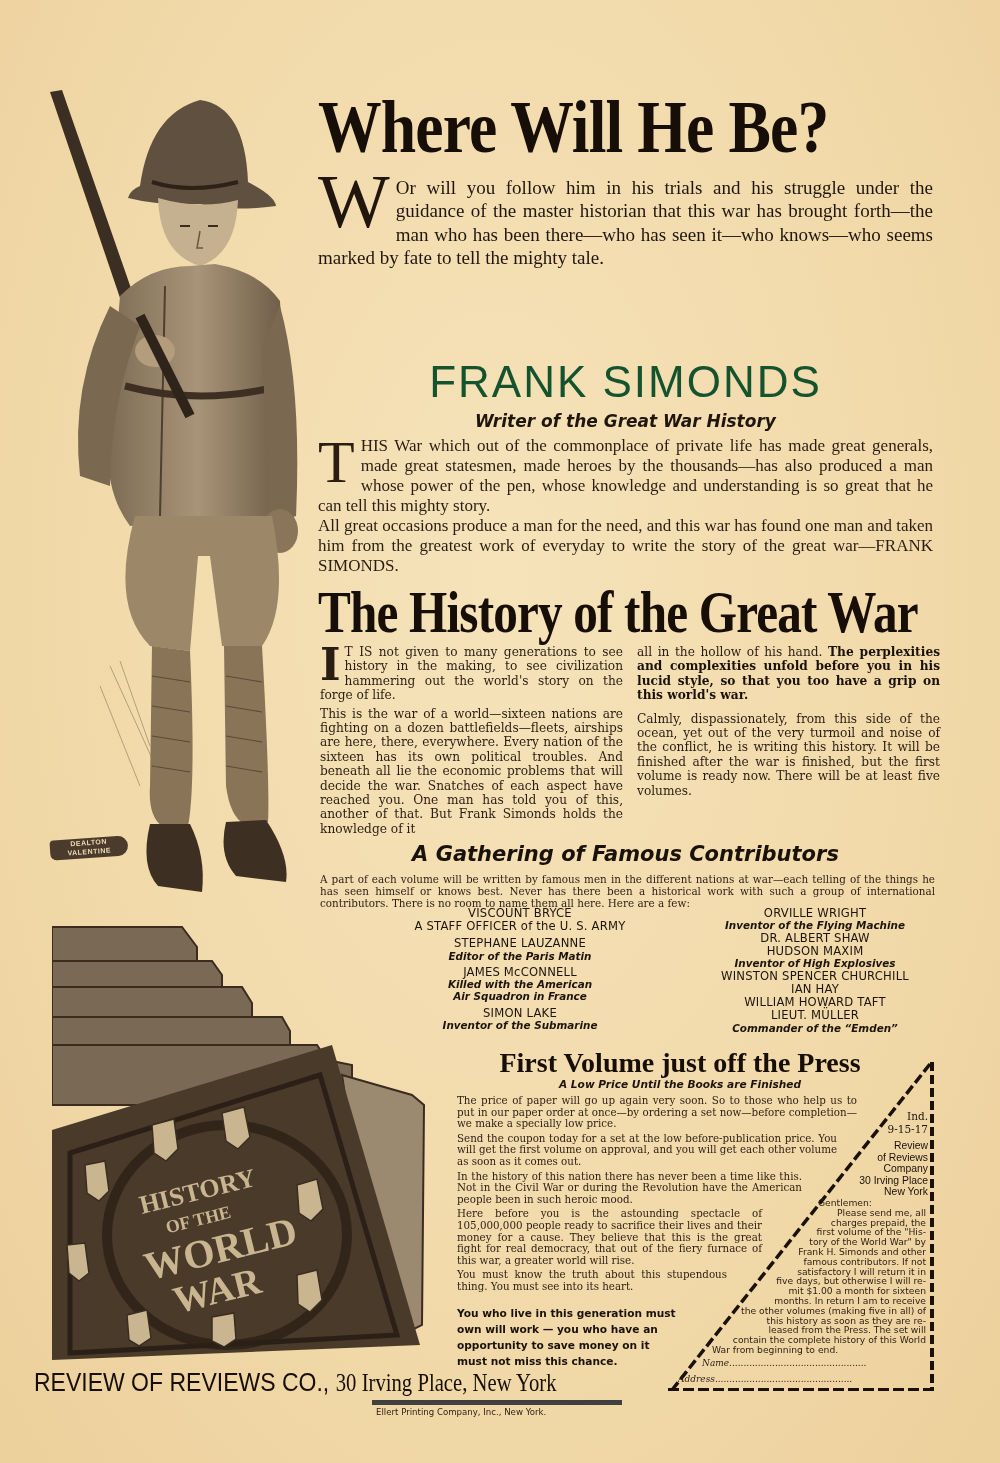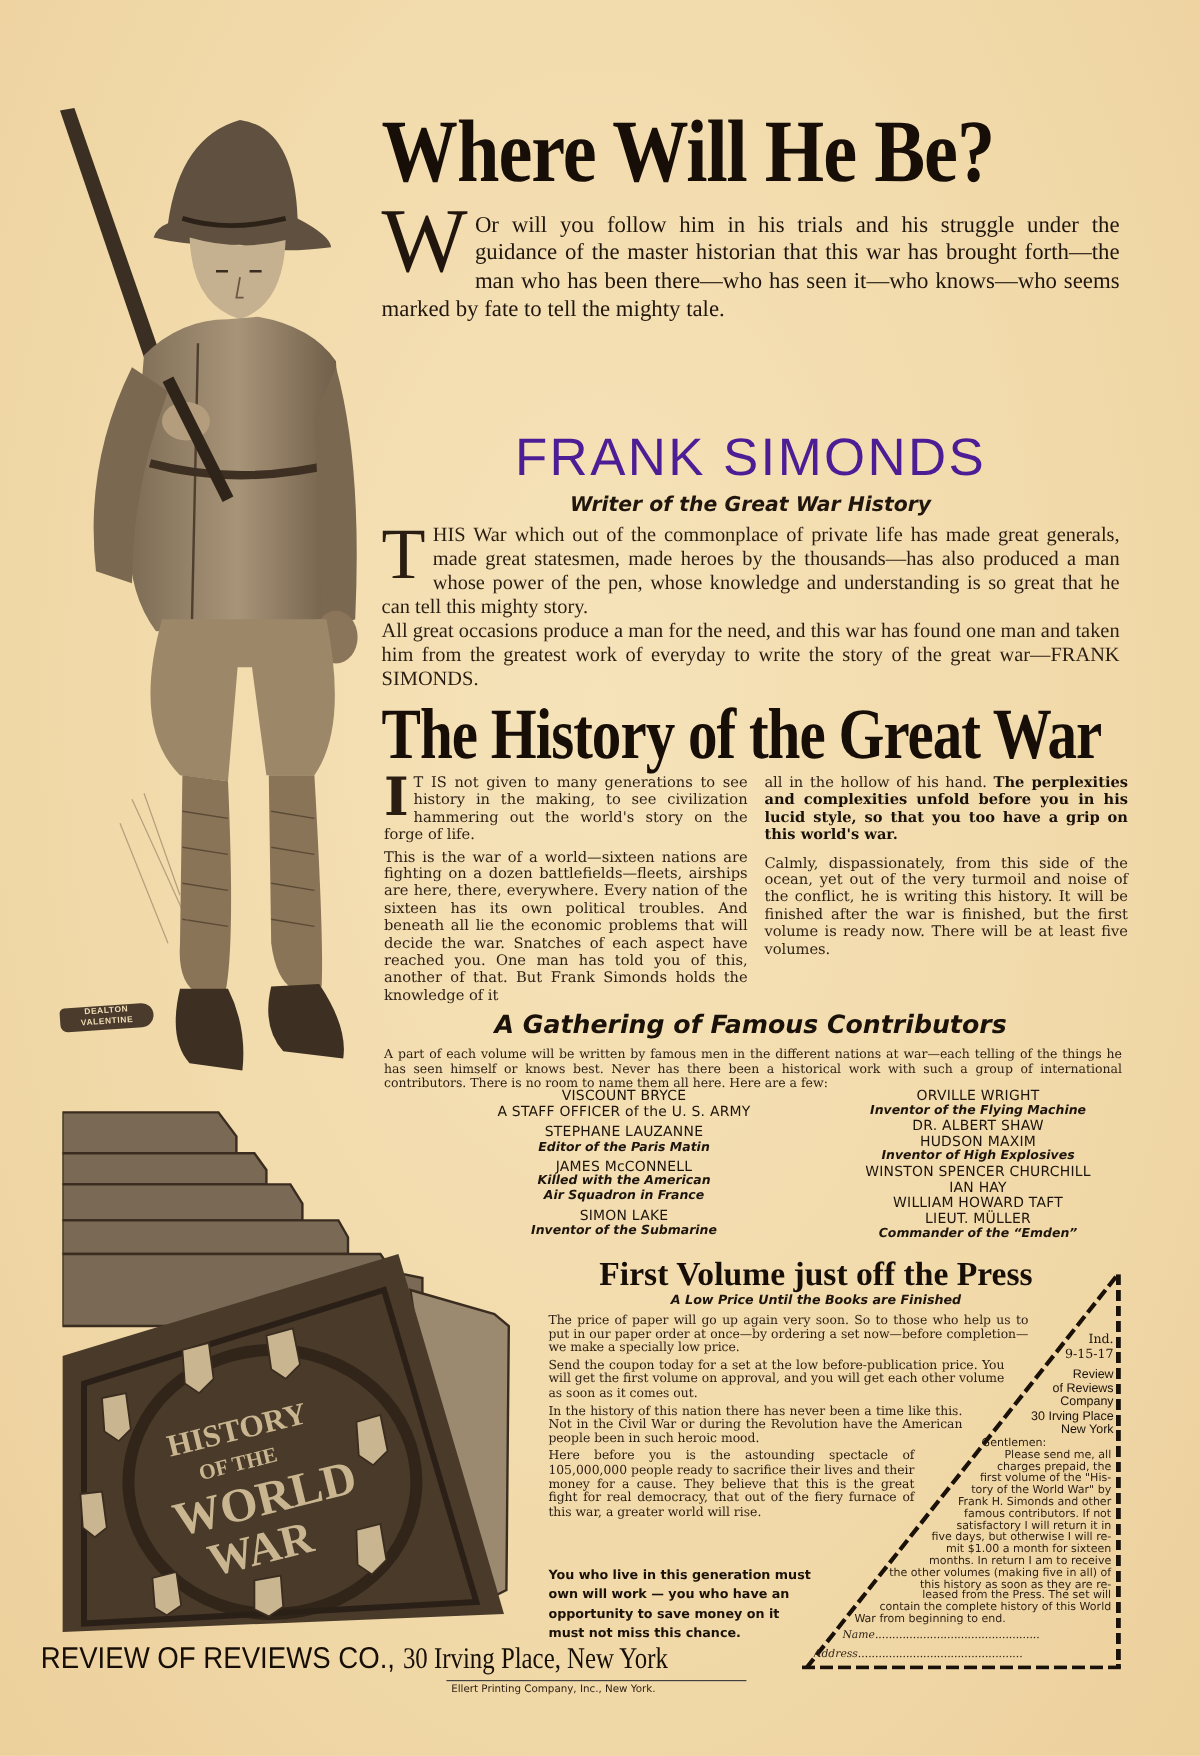--- a/index.html
+++ b/index.html
@@ -57,21 +57,21 @@
   }
 
   .simonds {
     left: 318px; top: 356px; width: 615px;
     text-align: center;
     font-family: "Liberation Sans", sans-serif;
     font-weight: normal;
     font-size: 44px;
     letter-spacing: 2px;
     line-height: 52px;
-    color: #4c1d95;
+    color: #14532d;
   }
   .simonds-sub {
     left: 318px; top: 411px; width: 615px;
     text-align: center;
     font-family: "DejaVu Sans", sans-serif;
     font-style: italic;
     font-weight: bold;
     font-size: 17px;
     color: #20160e;
   }
@@ -225,21 +225,21 @@
     font-size: 25px;
     transform: scaleX(0.9);
     display: inline-block;
     transform-origin: left;
   }
   .printer {
     left: 372px; top: 1400px; width: 250px;
     font-family: "DejaVu Sans", sans-serif;
     font-size: 8.6px;
     color: #2a1d12;
-    border-top: 1px solid #404040;
+    border-top: 5px solid #404040;
     padding-top: 2px;
     text-align: left;
     padding-left: 4px;
   }
 
   
   .soldier { left: 40px; top: 86px; width: 290px; height: 830px; }
   .signature {
     left: 50px; top: 838px; width: 78px; height: 20px;
     background: #4b3b2c;
@@ -428,20 +428,21 @@
 </div>
 
 <h2 class="abs first-vol">First Volume just off the Press</h2>
 <div class="abs first-vol-sub">A Low Price Until the Books are Finished</div>
 
 <div class="abs fv-body">
   <p style="width:400px">The price of paper will go up again very soon. So to those who help us to put in our paper order at once—by ordering a set now—before completion—we make a specially low price.</p>
   <p style="width:380px">Send the coupon today for a set at the low before-publication price. You will get the first volume on approval, and you will get each other volume as soon as it comes out.</p>
   <p style="width:345px">In the history of this nation there has never been a time like this. Not in the Civil War or during the Revolution have the American people been in such heroic mood.</p>
   <p style="width:305px">Here before you is the astounding spectacle of 105,000,000 people ready to sacrifice their lives and their money for a cause. They believe that this is the great fight for real democracy, that out of the fiery furnace of this war, a greater world will rise.</p>
+  <p style="width:270px">You must know the truth about this stupendous thing. You must see into its heart.</p>
 </div>
 
 <div class="abs fv-bold">
   <div>You who live in this generation must</div>
   <div>own will work — you who have an</div>
   <div>opportunity to save money on it</div>
   <div>must not miss this chance.</div>
 </div>
 
 <svg class="abs coupon-diag" viewBox="0 0 270 332">

